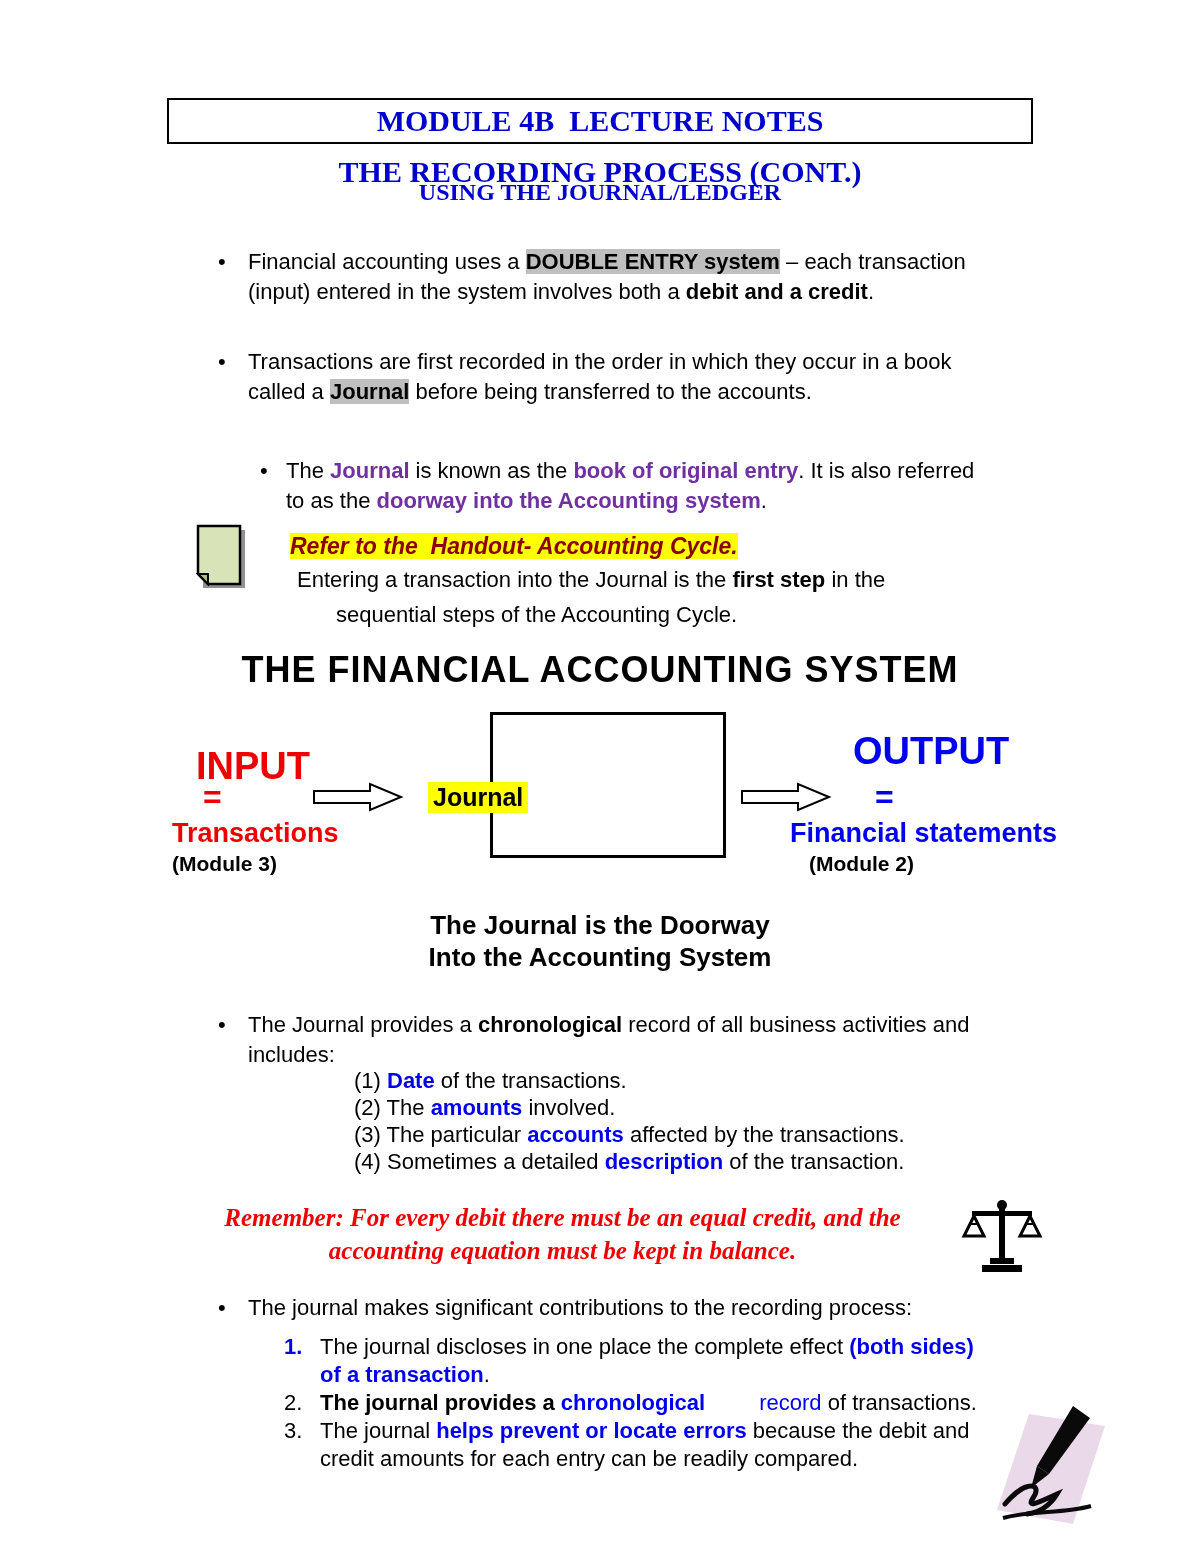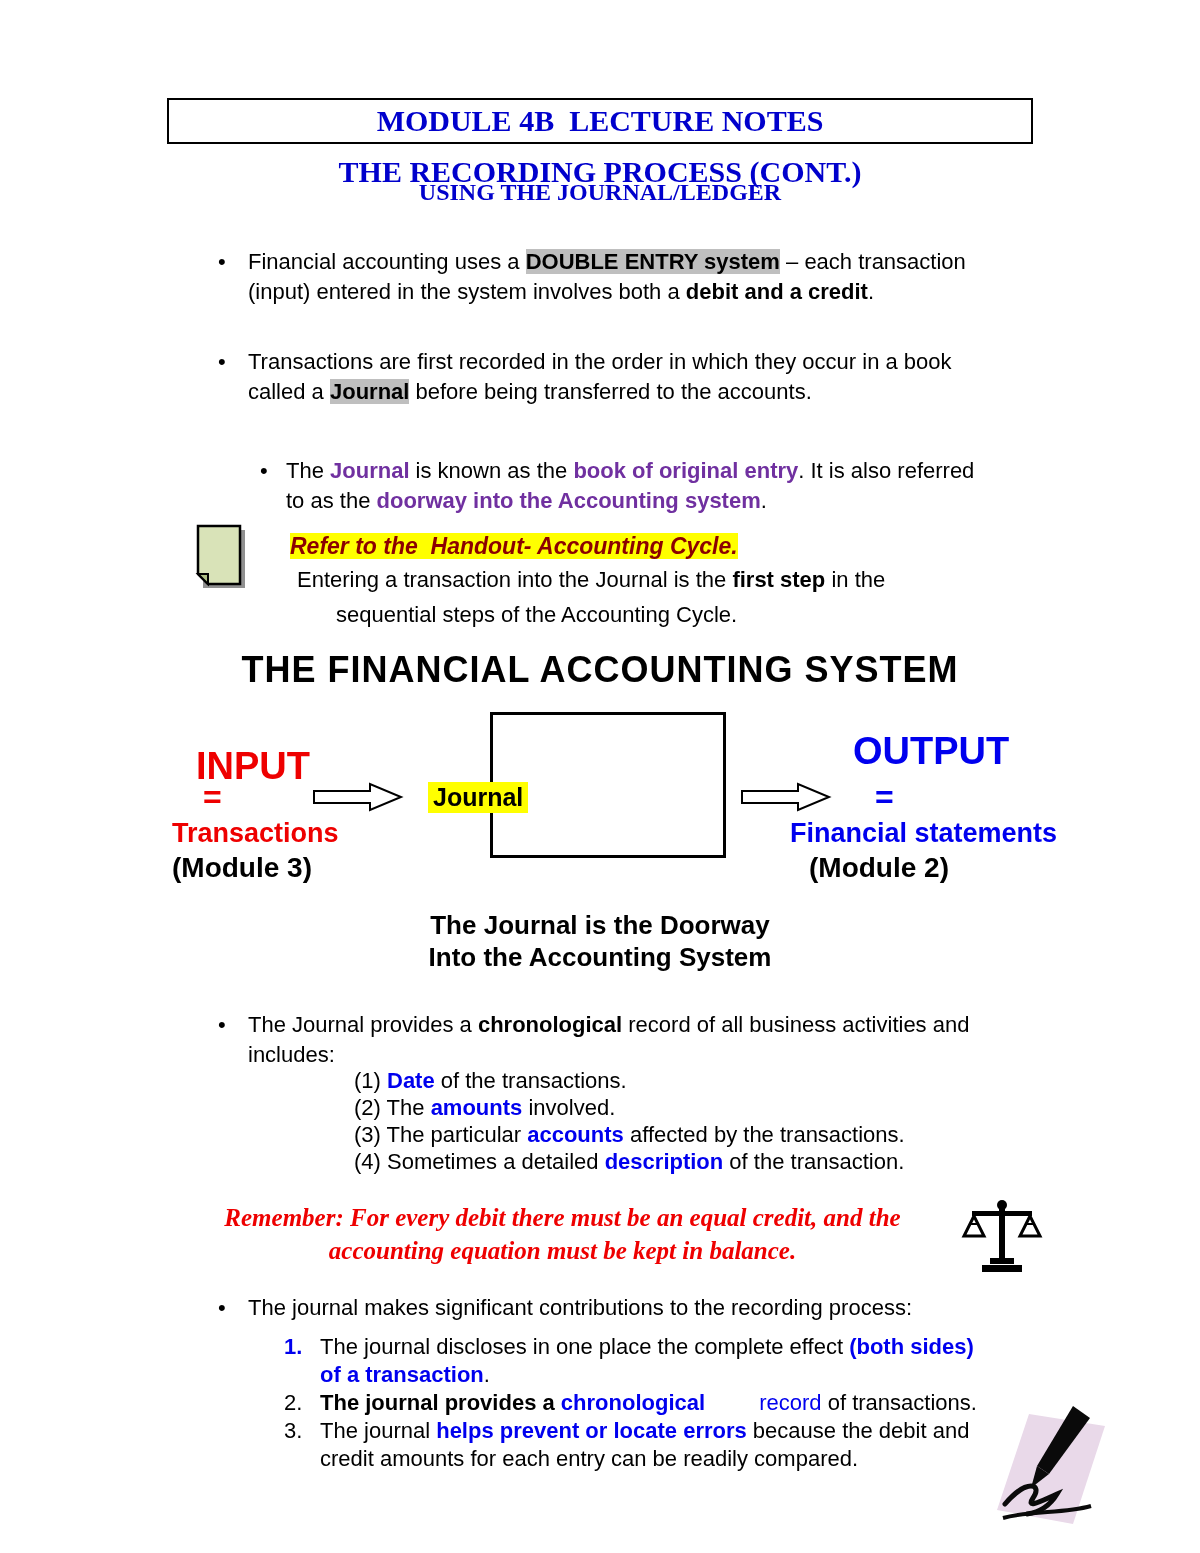--- a/index.html
+++ b/index.html
@@ -34,21 +34,21 @@
   .hl-yellow { background:var(--yellow_highlight,#ffff00); color:var(--dark_red,#8b0000);
                font-weight:700; font-style:italic; font-size:23px; white-space:pre; }
   .note-line { font-size:22px; line-height:27px; white-space:pre; }
 
   
   .sys-heading { font-size:36px; font-weight:700; letter-spacing:1px; }
   .diagram-box { left:490px; top:712px; width:230px; height:140px; border:3px solid #000; background:#fff; }
   .io-big   { font-size:38px; font-weight:700; }
   .io-eq    { font-size:32px; font-weight:700; }
   .io-val   { font-size:27px; font-weight:700; }
-  .io-mod   { font-size:28px; font-weight:700; color:#000; }
+  .io-mod   { font-size:21px; font-weight:700; color:#000; }
   .red  { color:var(--red,#ee0000); }
   .blue { color:var(--inline_blue,#0000ee); }
   .journal-tag { background:var(--yellow_highlight,#ffff00); font-size:25px; font-weight:700;
                  padding:1px 5px; z-index:2; }
   .caption { font-size:26px; font-weight:700; }
 
   
   .features { font-size:22px; line-height:27px; }
 
   

